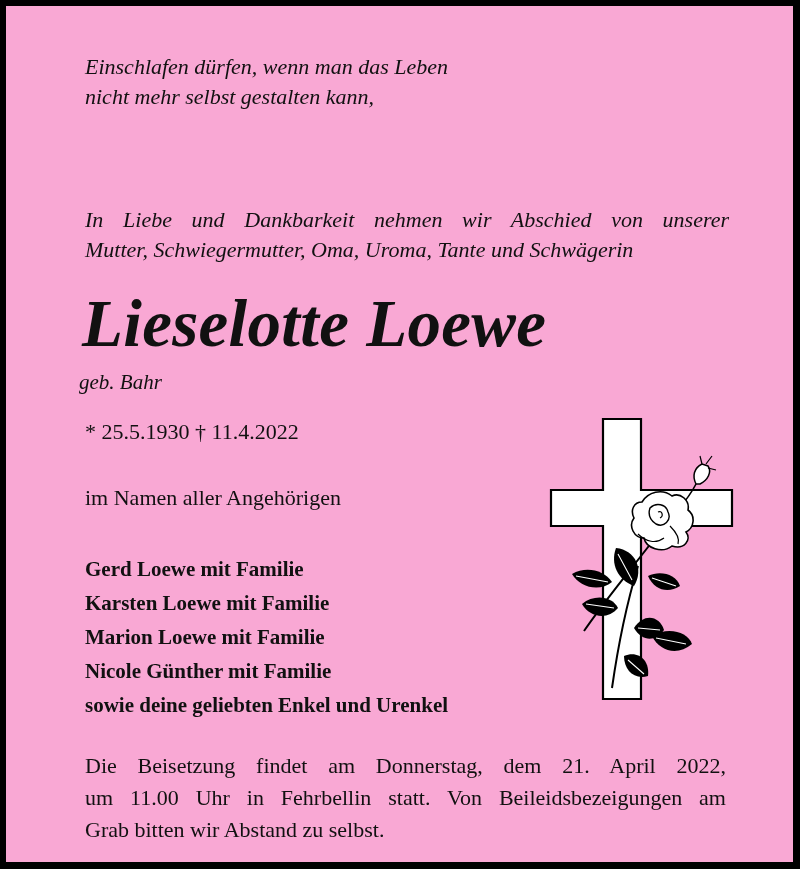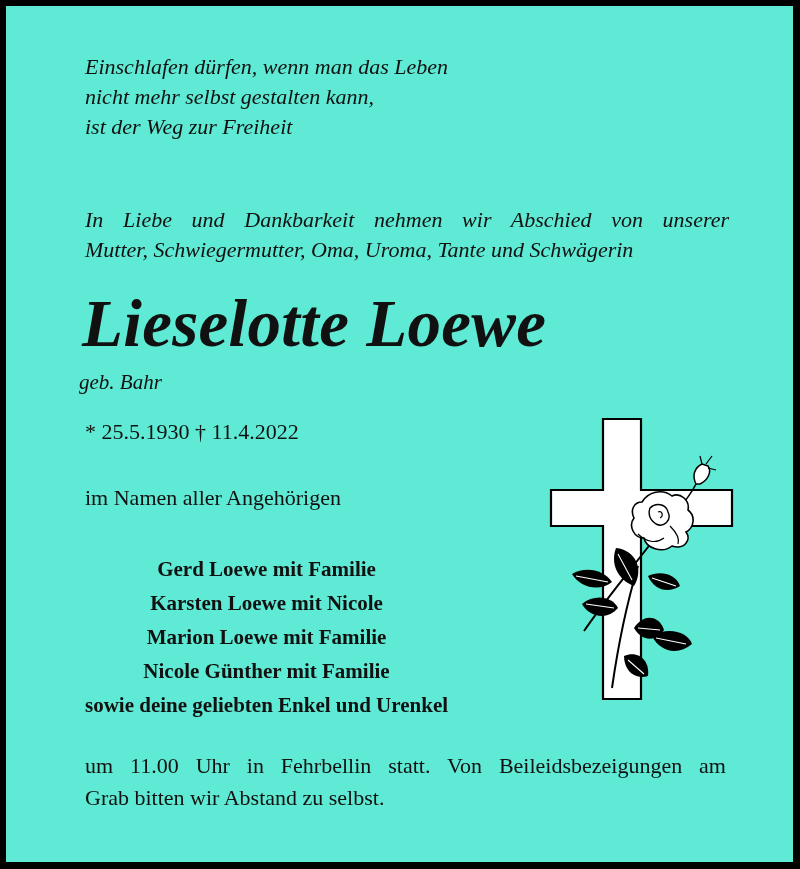--- a/index.html
+++ b/index.html
@@ -2,67 +2,66 @@
 <html><head>
   <meta charset="utf-8">
   <style>
     html, body { margin: 0; padding: 0; background: #fff; }
     body { width: 800px; height: 869px; overflow: hidden; }
     .frame {
       position: absolute; left: 0; top: 0;
       width: 800px; height: 869px; box-sizing: border-box;
       border-style: solid; border-color: #000;
       border-width: 6px 7px 7px 6px;
-      background: #5eead4;
+      background: #f9a8d4;
     }
     .serif { font-family: "Liberation Serif", "DejaVu Serif", serif; color: #111; }
     .abs { position: absolute; }
     .poem { left: 79px; top: 46px; font-size: 22px; font-style: italic; line-height: 30px; }
     .poem div { white-space: nowrap; }
     .intro { left: 79px; top: 199px; width: 644px; font-size: 22px; font-style: italic; line-height: 30px; }
     .intro .l1 { text-align: justify; text-align-last: justify; white-space: nowrap; }
     .intro .l2 { white-space: nowrap; }
     .name { left: 76px; top: 278px; font-size: 67px; font-weight: bold; font-style: italic; line-height: 78px; white-space: nowrap; letter-spacing: 0.3px; }
     .maiden { left: 73px; top: 362px; font-size: 21px; font-style: italic; line-height: 28px; }
     .dates { left: 79px; top: 411px; font-size: 22px; line-height: 30px; white-space: nowrap; }
     .mourn { left: 79px; top: 477px; font-size: 22px; line-height: 30px; }
-    .family { left: 79px; top: 546px; font-size: 21px; font-weight: bold; line-height: 34px; white-space: nowrap; text-align: center; }
+    .family { left: 79px; top: 546px; font-size: 21px; font-weight: bold; line-height: 34px; white-space: nowrap; }
     .funeral { left: 79px; top: 744px; width: 641px; font-size: 22px; line-height: 32px; }
     .funeral .j { text-align: justify; text-align-last: justify; white-space: nowrap; }
     .cross { left: 540px; top: 410px; width: 190px; height: 290px; }
   </style>
 </head>
 <body>
 
 <div class="frame">
 
   <div class="abs serif poem">
     <div>Einschlafen dürfen, wenn man das Leben</div>
     <div>nicht mehr selbst gestalten kann,</div>
-    <div>ist der Weg zur Freiheit</div>
   </div>
 
   <div class="abs serif intro">
     <div class="l1">In Liebe und Dankbarkeit nehmen wir Abschied von unserer</div>
     <div class="l2">Mutter, Schwiegermutter, Oma, Uroma, Tante und Schwägerin</div>
   </div>
 
   <div class="abs serif name">Lieselotte Loewe</div>
 
   <div class="abs serif maiden">geb. Bahr</div>
 
   <div class="abs serif dates">* 25.5.1930 † 11.4.2022</div>
 
   <div class="abs serif mourn">
     <div>im Namen aller Angehörigen</div>
   </div>
 
   <div class="abs serif family">
     <div>Gerd Loewe mit Familie</div>
-    <div>Karsten Loewe mit Nicole</div>
+    <div>Karsten Loewe mit Familie</div>
     <div>Marion Loewe mit Familie</div>
     <div>Nicole Günther mit Familie</div>
     <div>sowie deine geliebten Enkel und Urenkel</div>
   </div>
 
   <div class="abs cross">
     <svg width="190" height="290" viewBox="0 0 190 290" xmlns="http://www.w3.org/2000/svg">
 
       <path d="M57 3 H95 V74 H186 V110 H95 V283 H57 V110 H5 V74 H57 Z" fill="#fff" stroke="#000" stroke-width="2.2"></path>
 
@@ -84,17 +83,18 @@
       <path d="M102 160 C114 154 130 158 134 170 C122 178 108 174 102 160 Z" fill="#000"></path>
       <path d="M88 212 C98 196 114 200 118 214 C110 226 96 226 88 212 Z" fill="#000"></path>
       <path d="M106 220 C122 210 142 216 146 228 C132 240 114 236 106 220 Z" fill="#000"></path>
       <path d="M78 240 C92 234 104 244 102 260 C88 264 78 254 78 240 Z" fill="#000"></path>
 
       <path d="M72 138 L86 164 M30 160 L62 166 M40 188 L68 192 M106 162 L130 170 M92 212 L114 214 M110 222 L140 228 M82 244 L98 258" stroke="#fff" stroke-width="1.1"></path>
     </svg>
   </div>
 
   <div class="abs serif funeral">
+    <div class="j">Die Beisetzung findet am Donnerstag, dem 21. April 2022,</div>
     <div class="j">um 11.00 Uhr in Fehrbellin statt. Von Beileidsbezeigungen am</div>
     <div>Grab bitten wir Abstand zu selbst.</div>
   </div>
 
 </div>
 
 </body></html>

